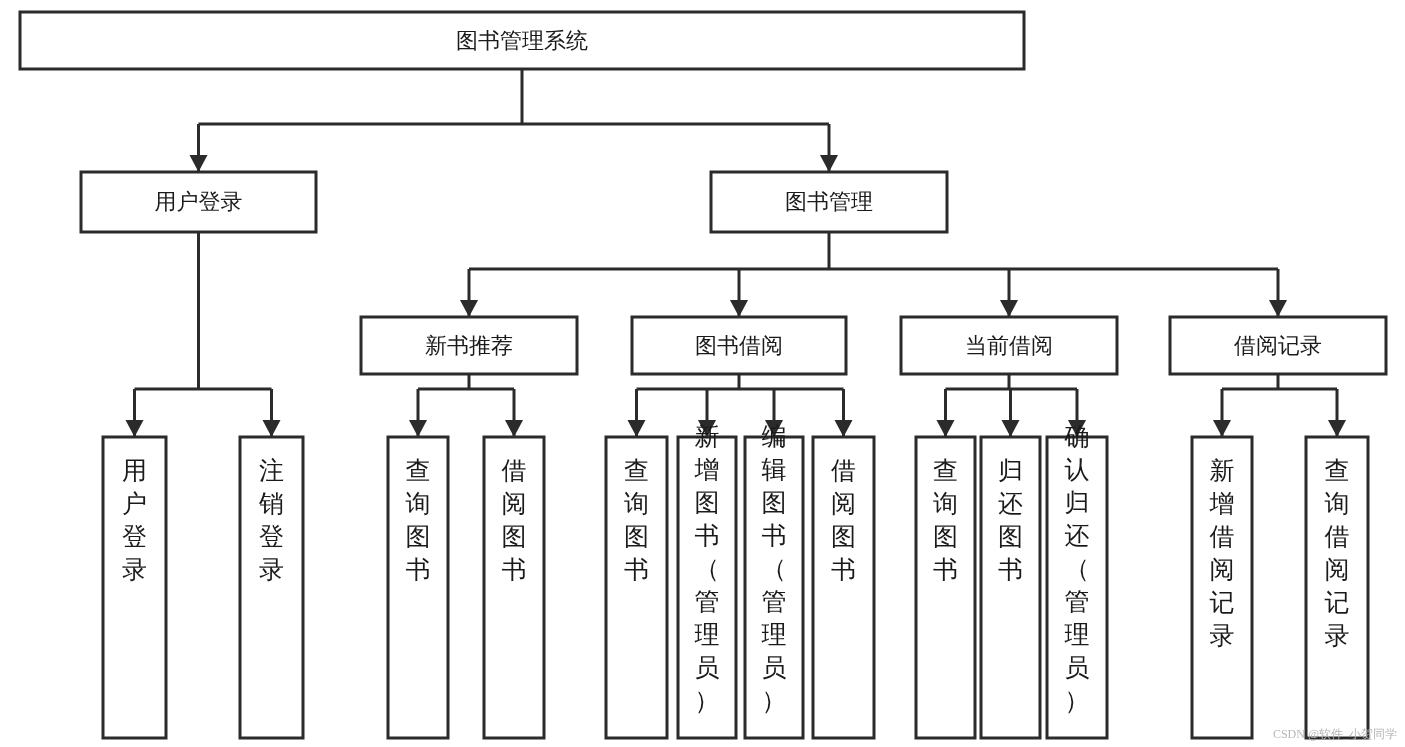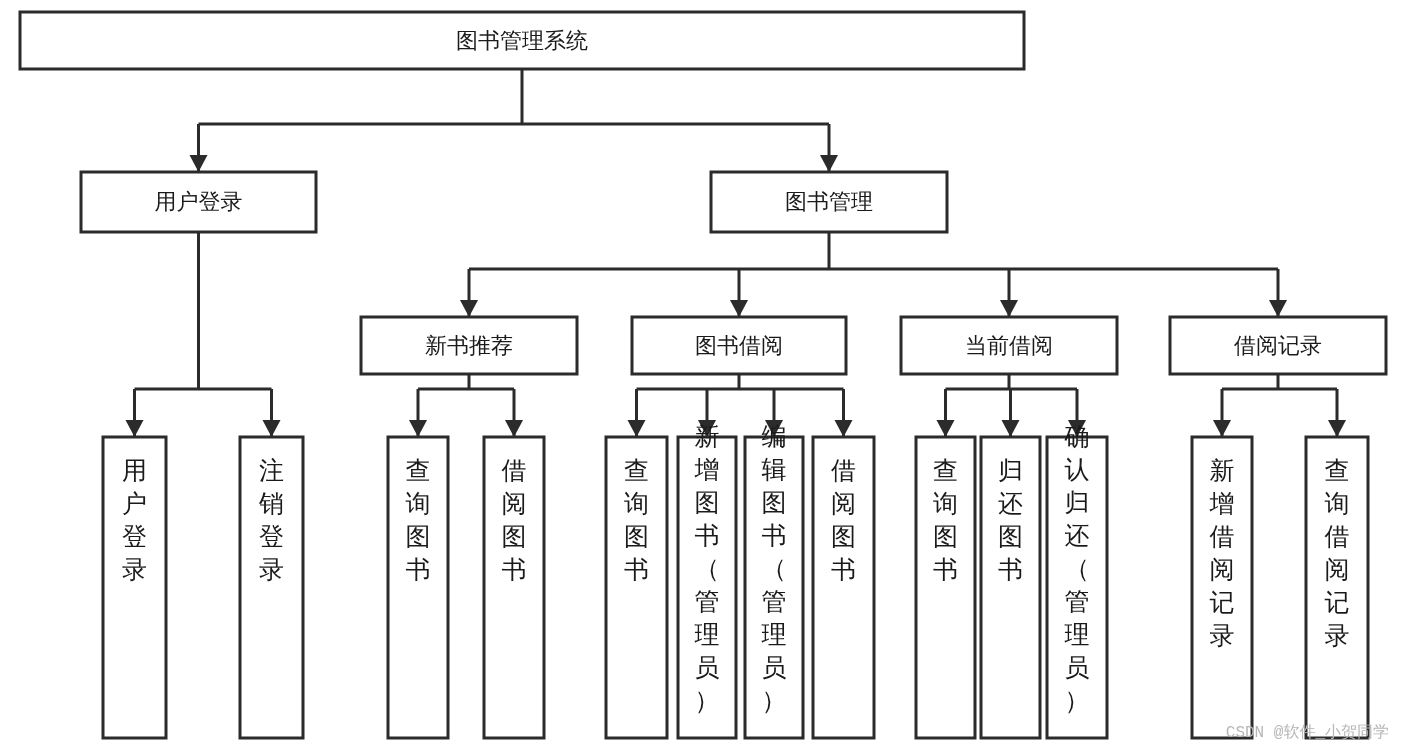--- a/index.html
+++ b/index.html
@@ -30,24 +30,24 @@
     text-anchor:middle;
   }
   .connector{
     stroke:#2b2b2b;
     stroke-width:3;
     fill:none;
   }
   .arrowhead{fill:#2b2b2b;}
   .watermark{
     position:absolute;
-    right:16px;
+    right:8px;
     bottom:4px;
-    font-family:Liberation Mono, monospace;
-    font-size:16px;
+    font-family:Liberation Serif, serif;
+    font-size:12px;
     color:#b6b6b6;
     white-space:nowrap;
     pointer-events:none;
   }
 </style>
 </head>
 <body>
 
 <svg id="diagram" viewBox="0 0 1405 747" xmlns="http://www.w3.org/2000/svg">
   <g id="connector-layer">

